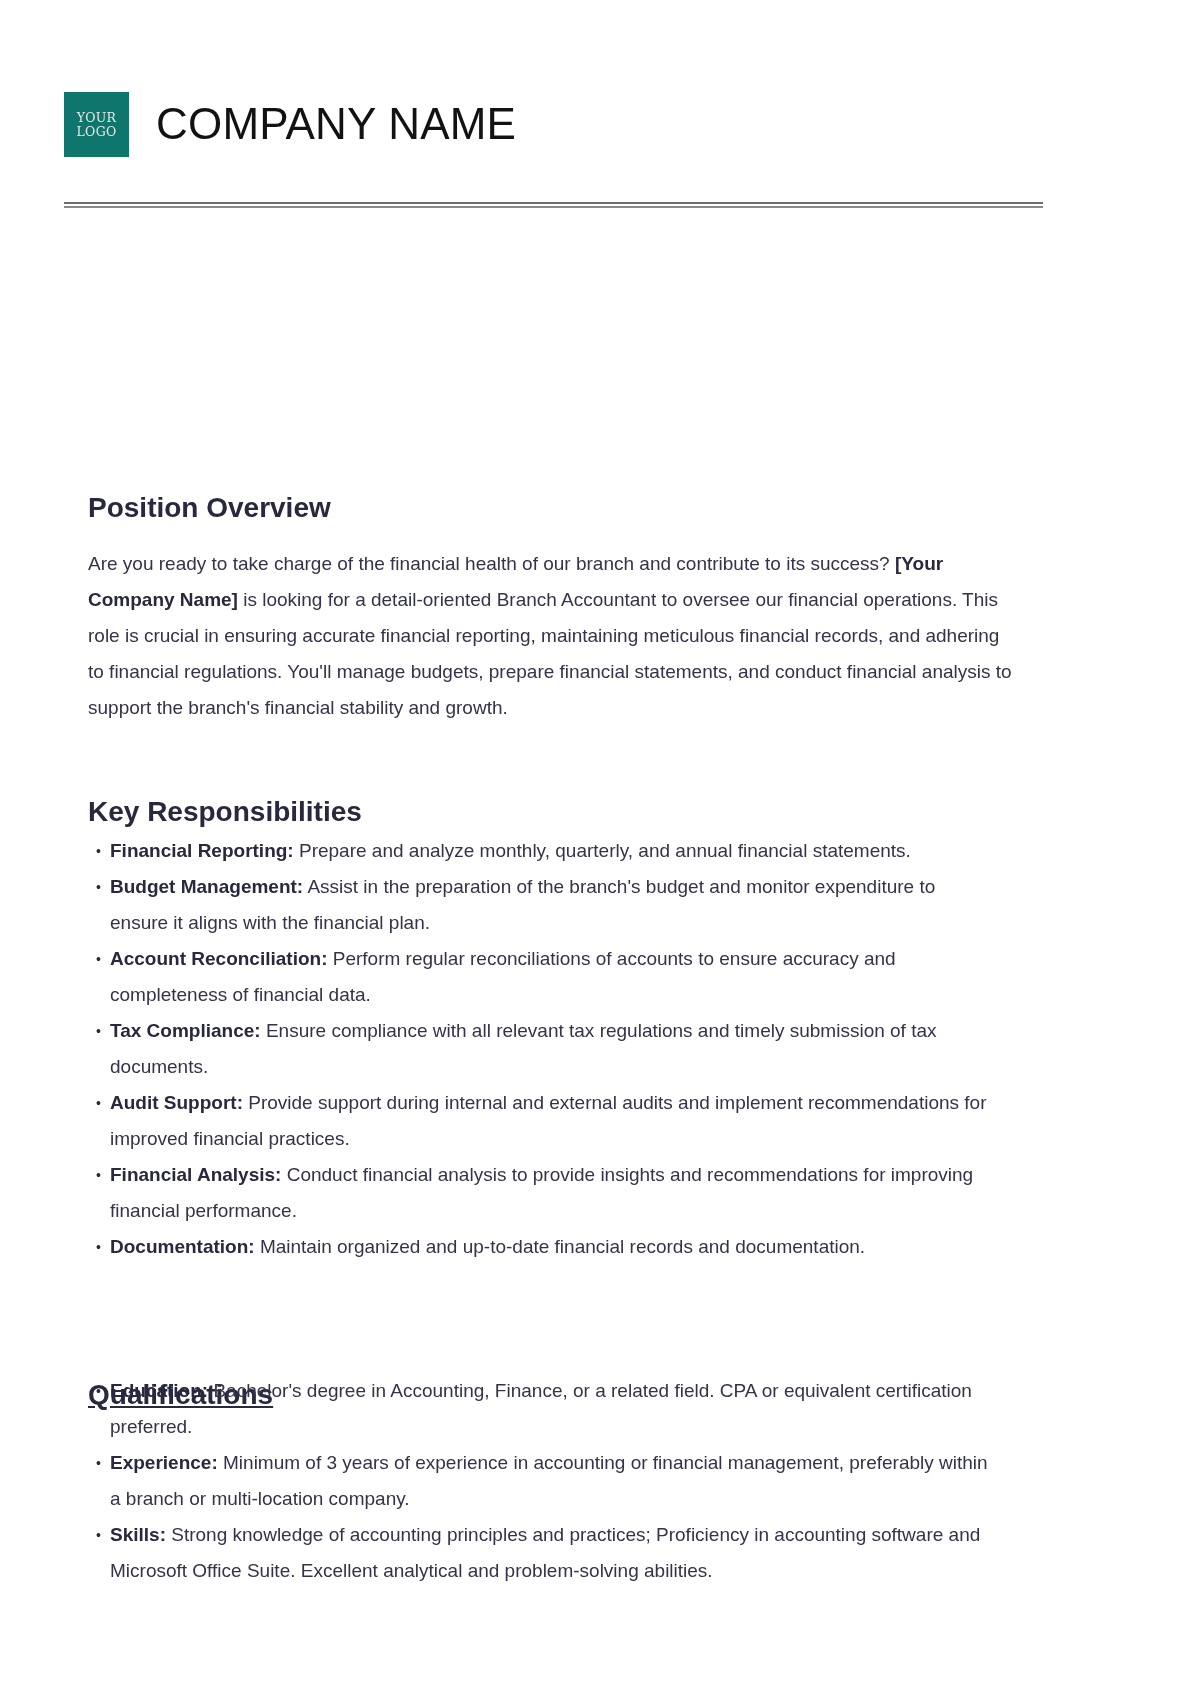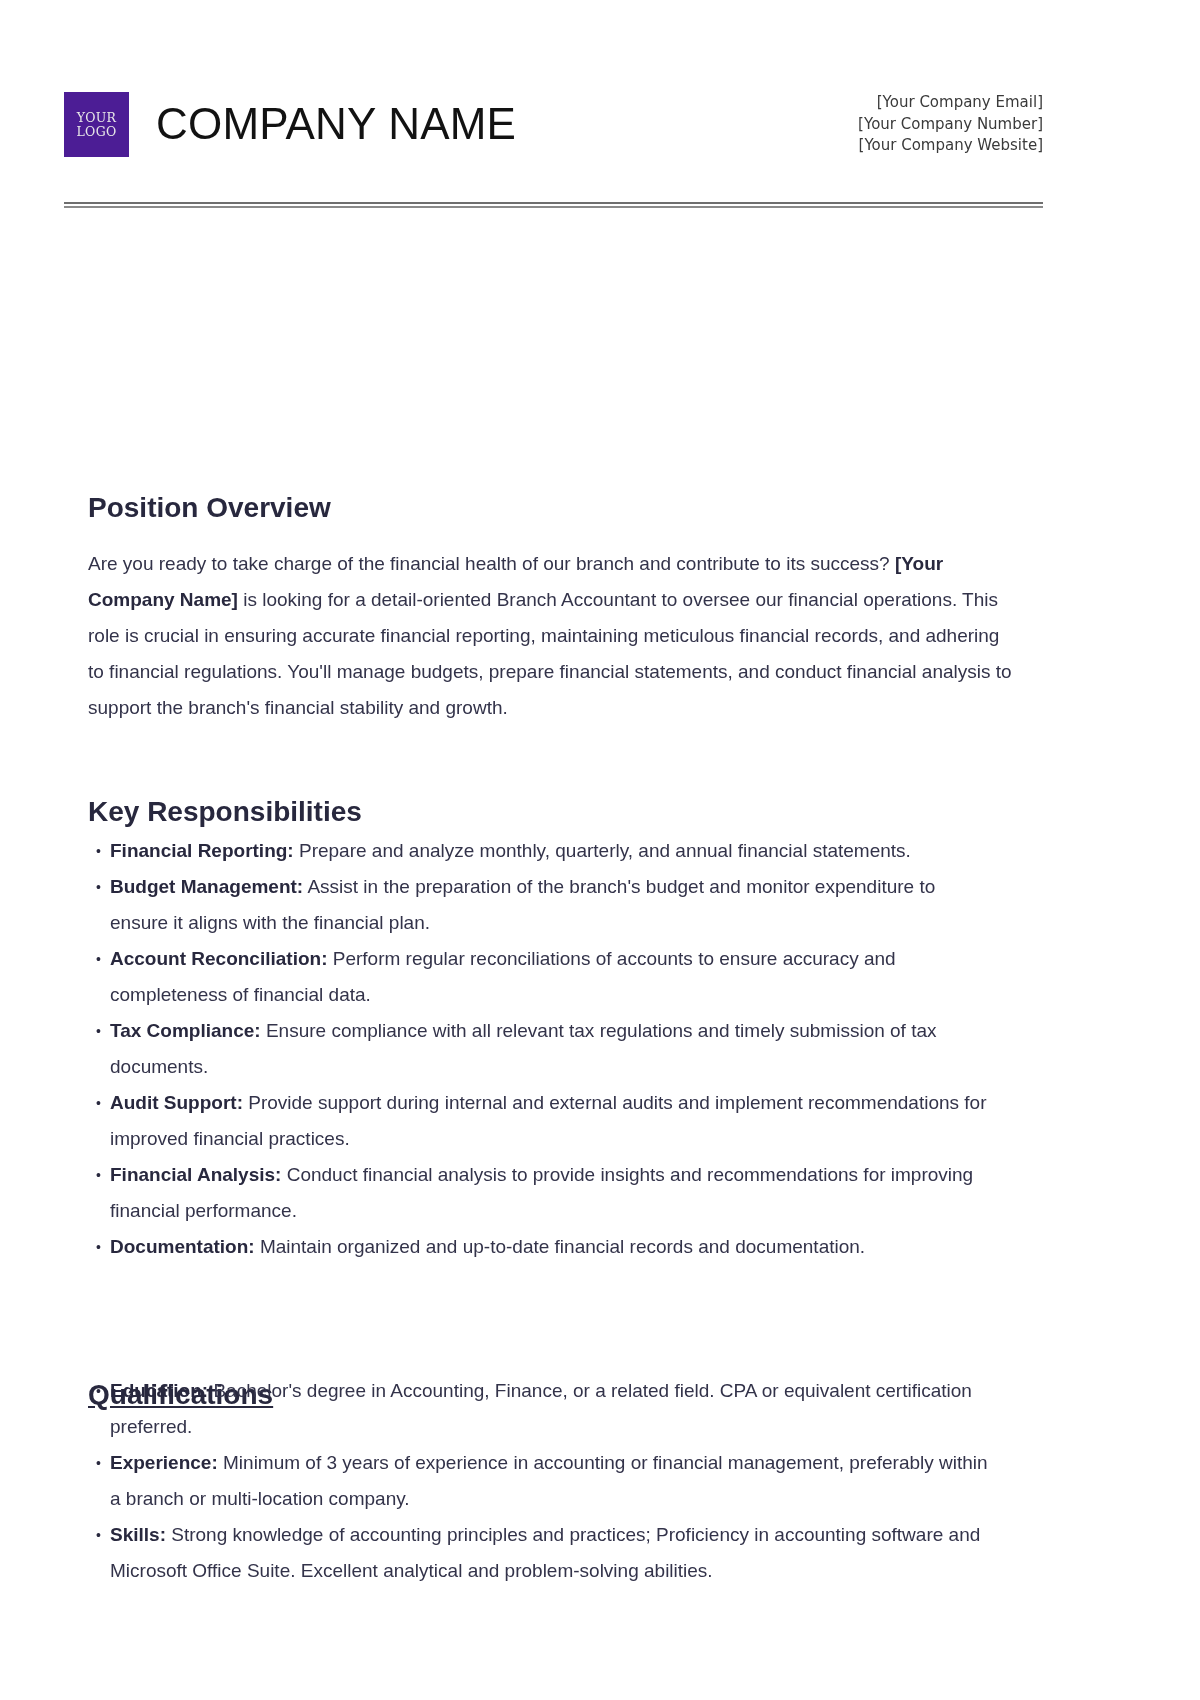--- a/index.html
+++ b/index.html
@@ -30,21 +30,21 @@
       top: 92px;
       width: 979px;
       height: 66px;
     }
     .logo-box {
       position: absolute;
       left: 0;
       top: 0;
       width: 65px;
       height: 65px;
-      background: #4c1d95;
+      background: #0f766e;
       color: #e8e8e8;
       font-family: "DejaVu Serif", "Liberation Serif", serif;
       font-size: 12.5px;
       line-height: 14px;
       text-align: center;
       display: flex;
       flex-direction: column;
       justify-content: center;
       align-items: center;
       letter-spacing: 0.3px;
@@ -151,25 +151,20 @@
 <body>
 
 <div class="page">
 
   <div class="header">
     <div class="logo-box">
       <span>YOUR</span>
       <span>LOGO</span>
     </div>
     <div class="company-name">COMPANY NAME</div>
-    <div class="contact">
-      <div>[Your Company Email]</div>
-      <div>[Your Company Number]</div>
-      <div>[Your Company Website]</div>
-    </div>
   </div>
 
   <div class="rule top"></div>
   <div class="rule bottom"></div>
 
 
   <div class="content">
 
     <h2 class="section-heading overview-heading">Position Overview</h2>
     <p class="para overview-para"><span>Are you ready to take charge of the financial health of our branch and contribute to its success? </span><span class="bold">[Your Company Name]</span><span> is looking for a detail-oriented Branch Accountant to oversee our financial operations. This role is crucial in ensuring accurate financial reporting, maintaining meticulous financial records, and adhering to financial regulations. You'll manage budgets, prepare financial statements, and conduct financial analysis to support the branch's financial stability and growth.</span></p>

